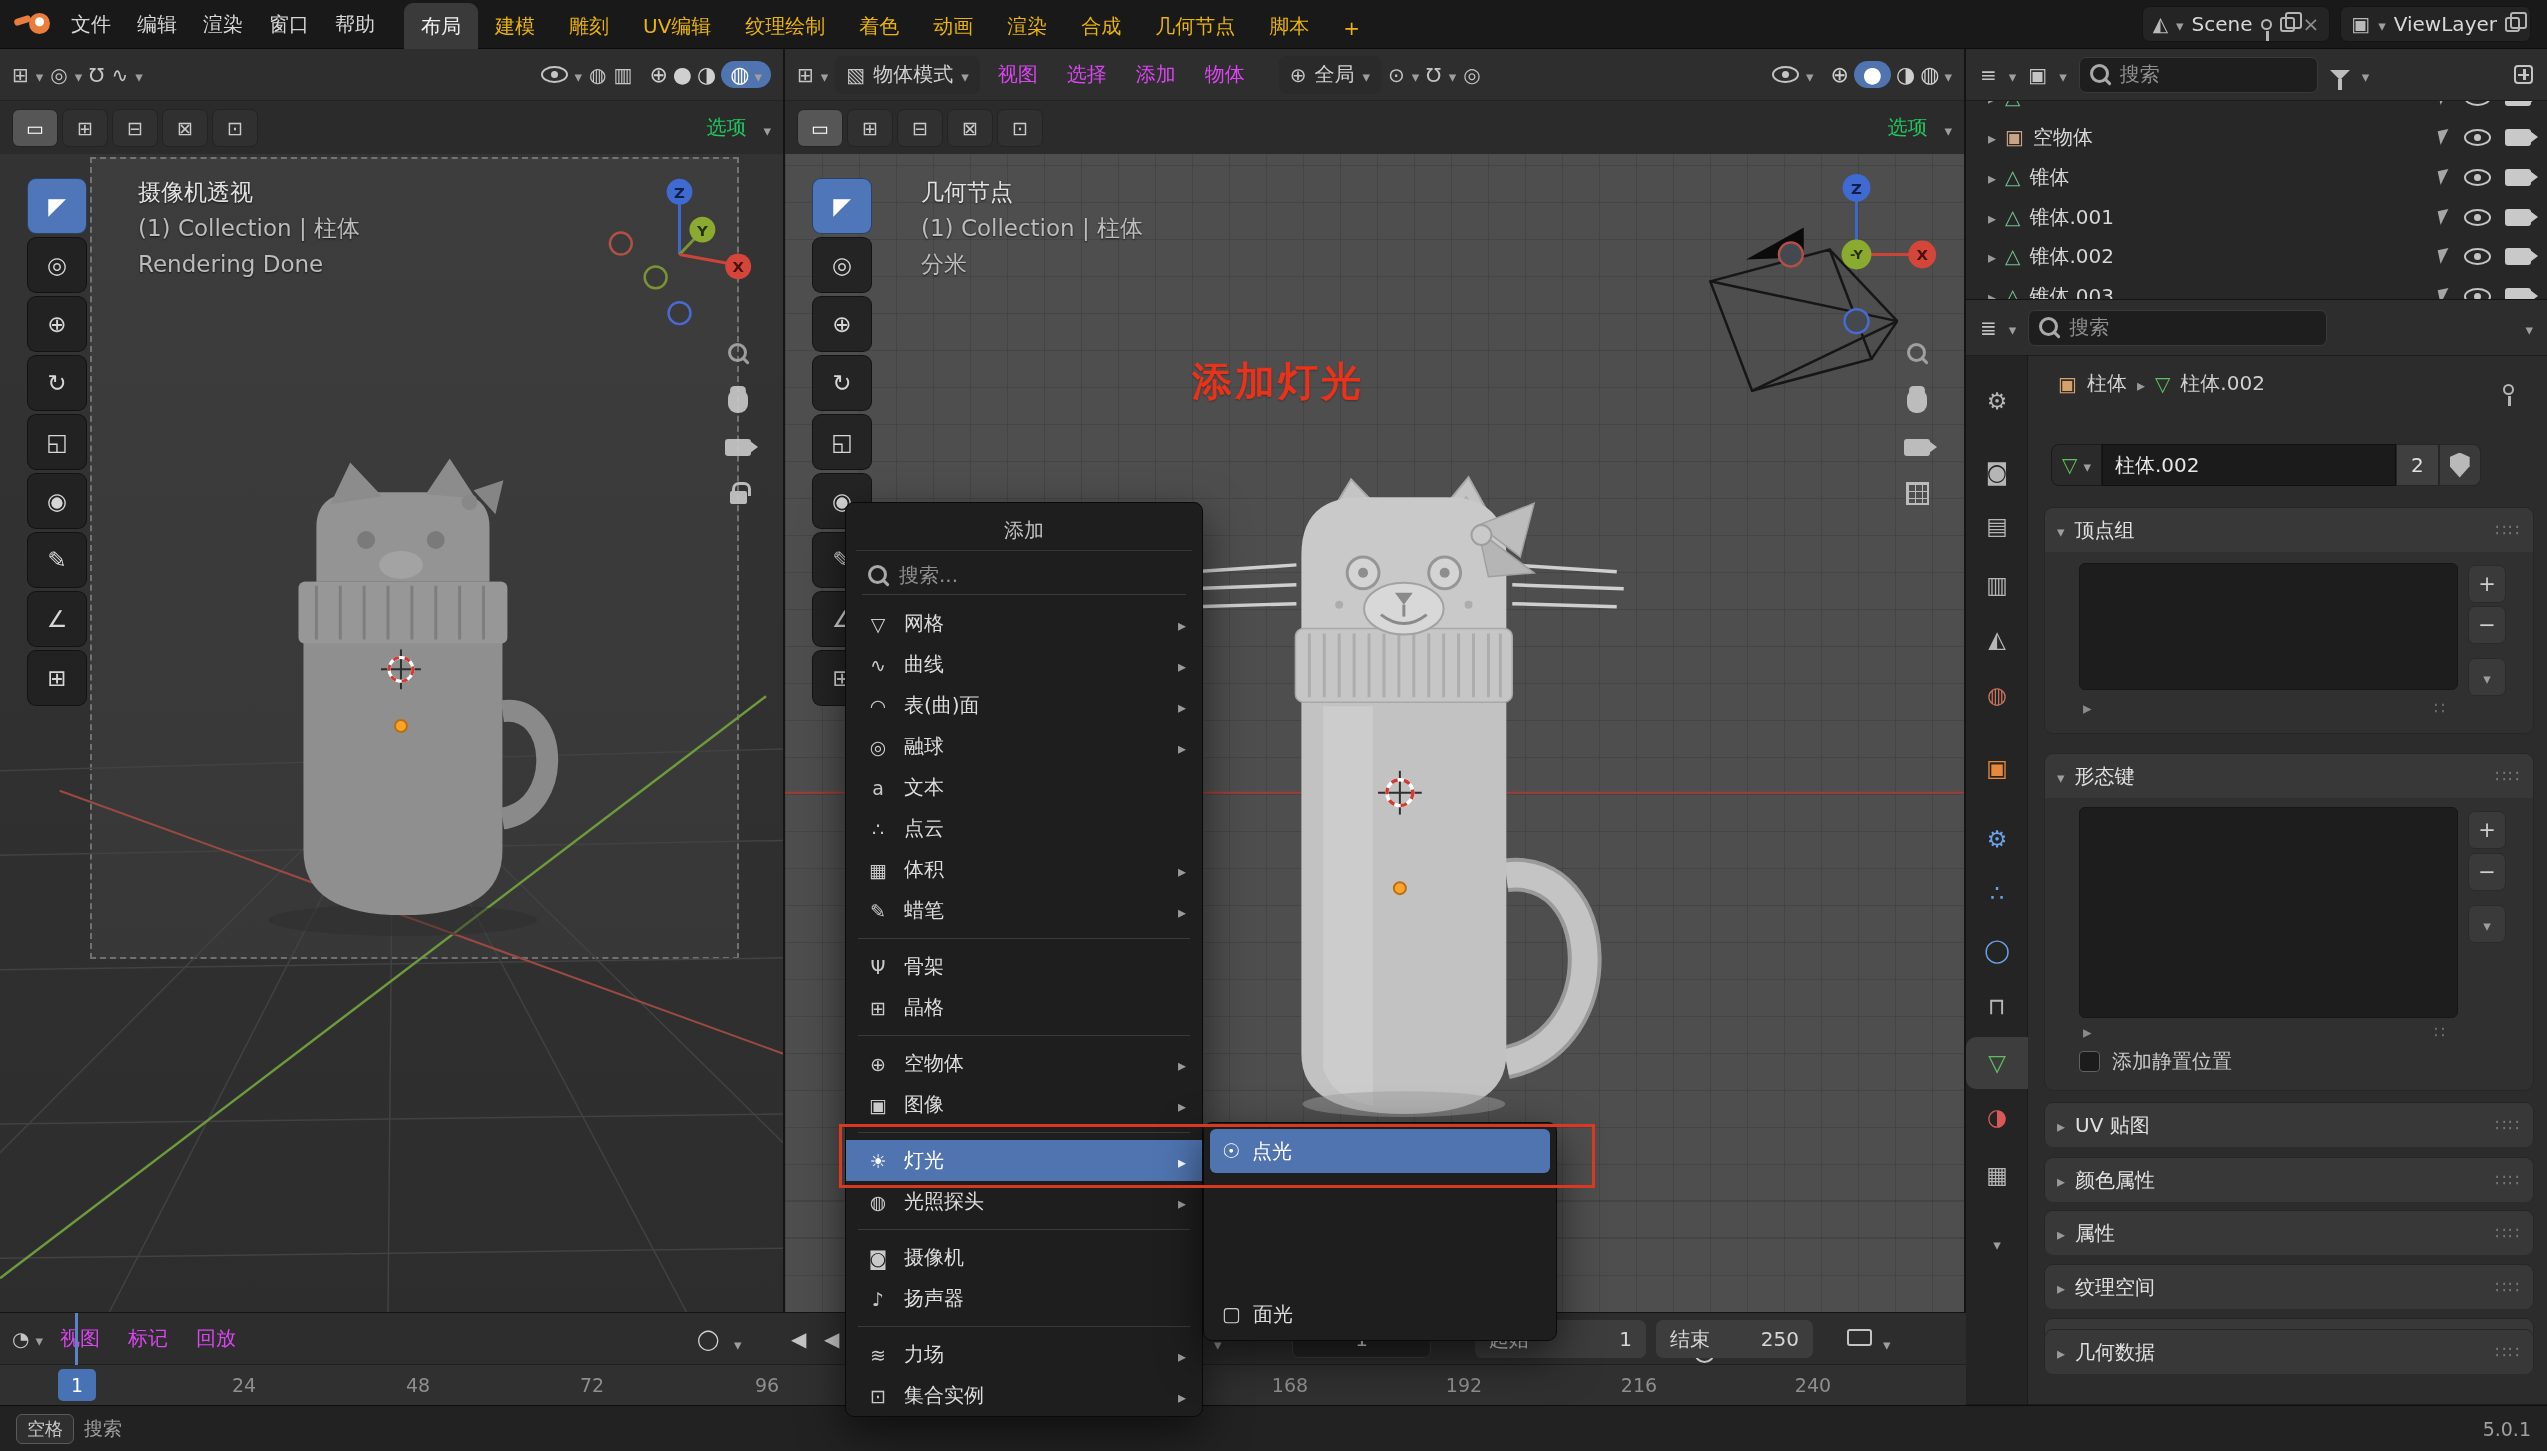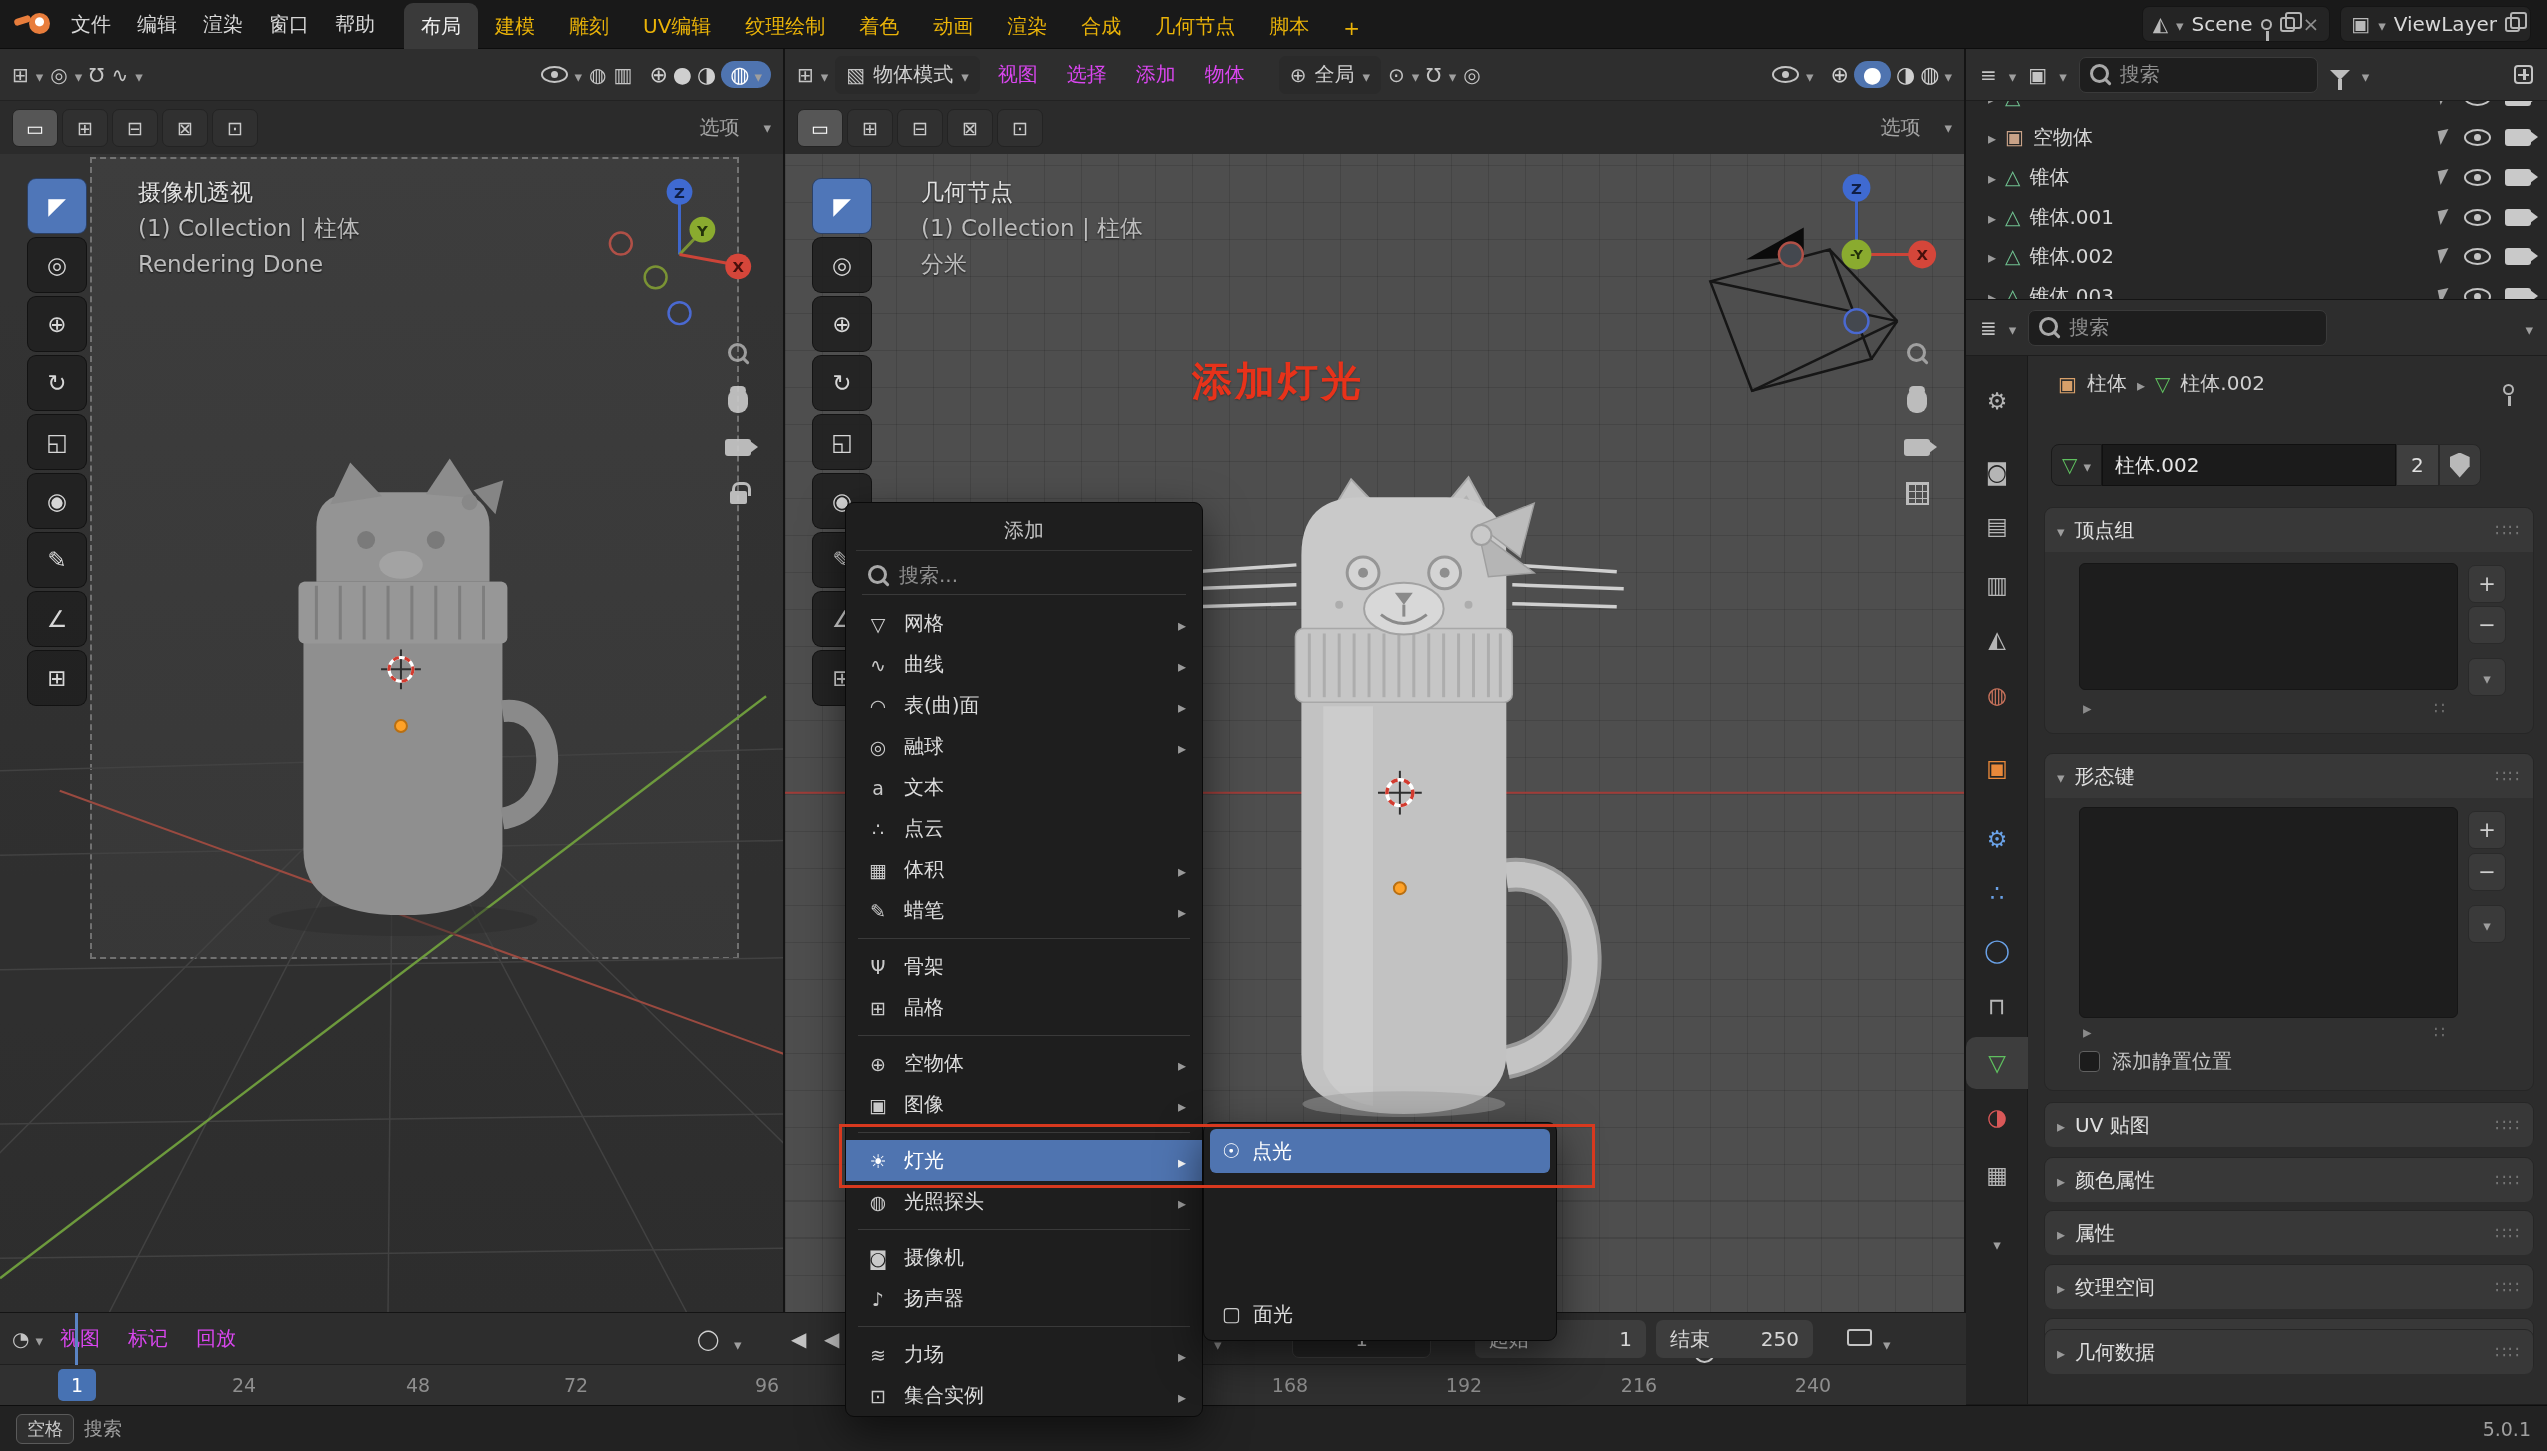--- a/index.html
+++ b/index.html
@@ -33,21 +33,21 @@
   .vp{position:absolute;top:49px;height:1264px;background:#3a3a3a}
   #vpL{left:0;width:785px;border-right:2px solid #141414}
   #vpR{left:785px;width:1181px;border-right:2px solid #141414}
   .vph{height:52px;background:#2e2e2e;border-bottom:1px solid #222;display:flex;align-items:center;
        gap:7px;padding:0 12px}
   .vpt{position:absolute;left:0;top:52px;right:0;height:54px;background:#2b2b2b;
        border-bottom:1px solid #1e1e1e;display:flex;align-items:center;padding:0 12px}
   .selbtn{width:46px;height:38px;border-radius:7px;background:#303030;border:1px solid #232323;
        display:flex;align-items:center;justify-content:center;color:#c9c9c9;font-size:19px;margin-right:4px}
   .selbtn.active{background:#565656;color:#fff}
-  .opts{margin-left:auto;display:flex;align-items:flex-start;gap:24px;color:#a3a3a3}
+  .opts{margin-left:auto;display:flex;align-items:flex-end;gap:17px;color:#22c55e}
   .canvas{position:absolute;left:0;top:105px;right:0;bottom:0;overflow:hidden}
   #vpL .canvas{background:linear-gradient(#3d3d3d,#353535)}
   #vpR .canvas{background-color:#4e4e4e;background-image:
       repeating-linear-gradient(0deg,rgba(0,0,0,.12) 0 1.5px,transparent 1.5px 37px),
       repeating-linear-gradient(90deg,rgba(0,0,0,.12) 0 1.5px,transparent 1.5px 37px)}
   .camframe{position:absolute;left:90px;top:3px;width:649px;height:802px;
       border:2px dashed rgba(170,170,170,.5);box-shadow:0 0 0 1493px rgba(14,14,14,.2)}
   .vpoverlay{position:absolute;top:20px;line-height:36px;font-size:23px;color:#e2e2e2;
       text-shadow:0 1px 2px rgba(0,0,0,.65);z-index:5}
   .vpoverlay .sub{color:#bcbcbc}
@@ -779,21 +779,21 @@
         <span>结束</span>
         <span>250</span>
       </div>
       <span class="i-monitor abs" style="left:1847px;top:16px"></span>
       <span class="cv abs" style="left:1883px;top:18px"></span>
     </div>
     <div class="phline"></div>
     <div class="ruler">
       <span class="tick" style="left:244px">24</span>
       <span class="tick" style="left:418px">48</span>
-      <span class="tick" style="left:576px">72</span>
+      <span class="tick" style="left:592px">72</span>
       <span class="tick" style="left:767px">96</span>
       <span class="tick" style="left:941px">120</span>
       <span class="tick" style="left:1115px">144</span>
       <span class="tick" style="left:1290px">168</span>
       <span class="tick" style="left:1464px">192</span>
       <span class="tick" style="left:1639px">216</span>
       <span class="tick" style="left:1813px">240</span>
     </div>
     <div class="phbox">
         <span>1</span>

